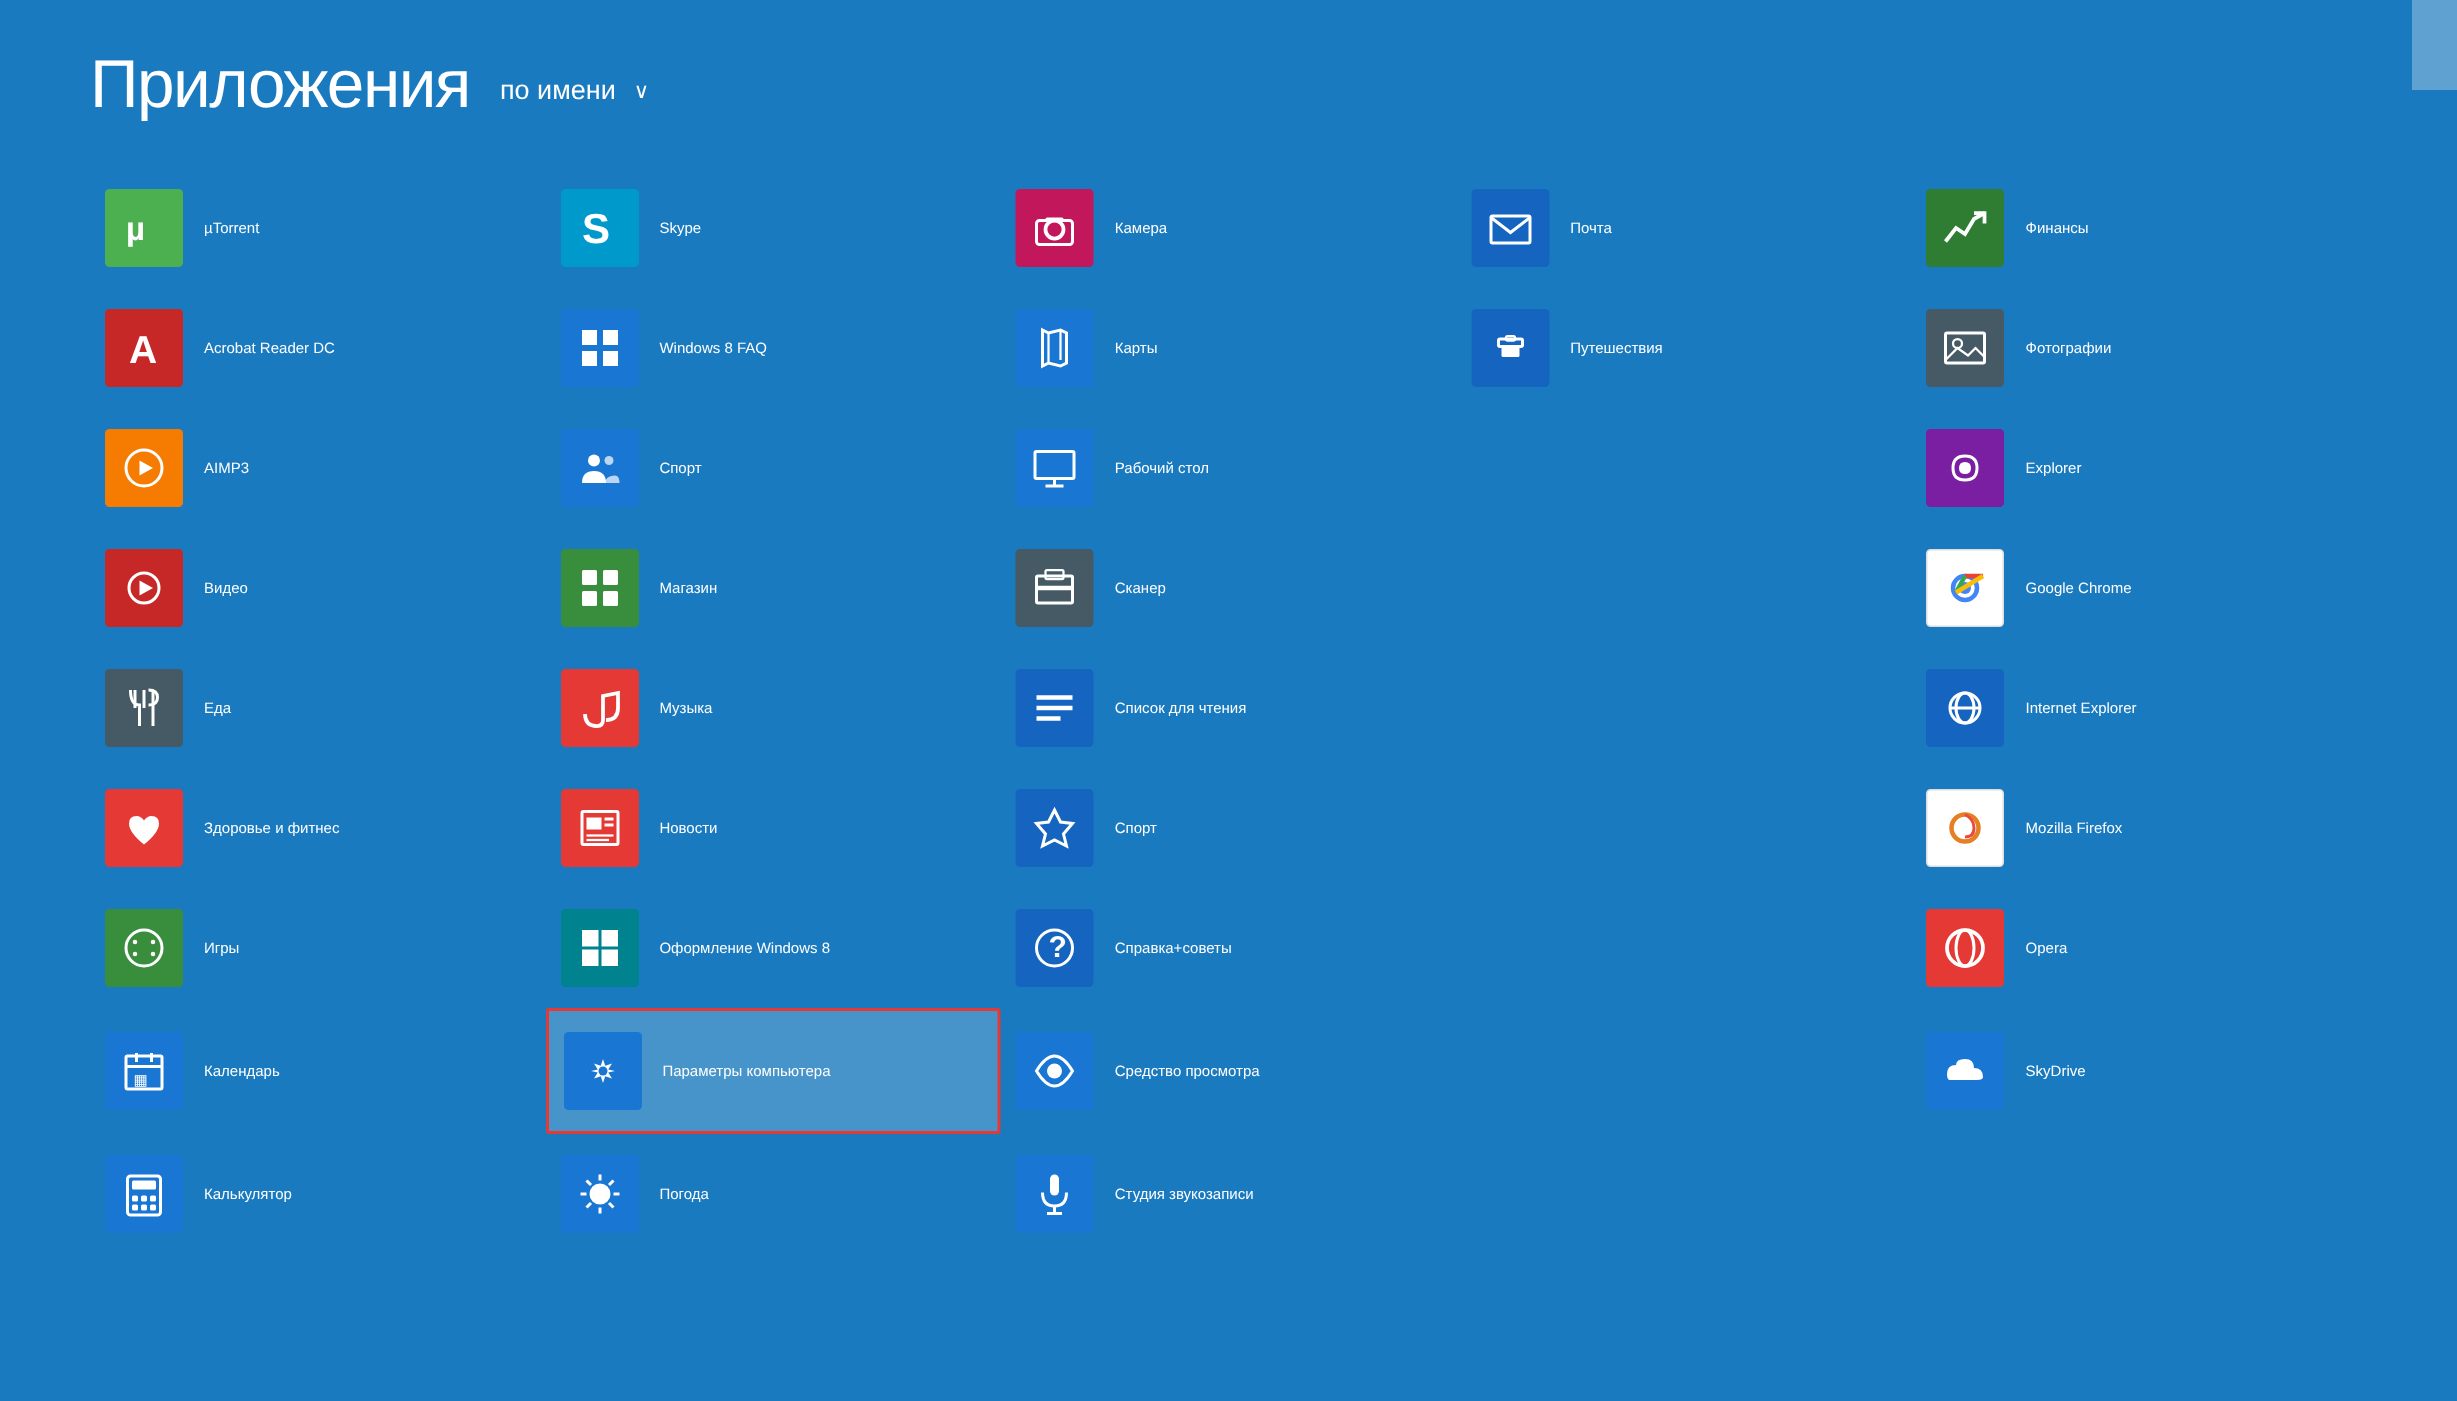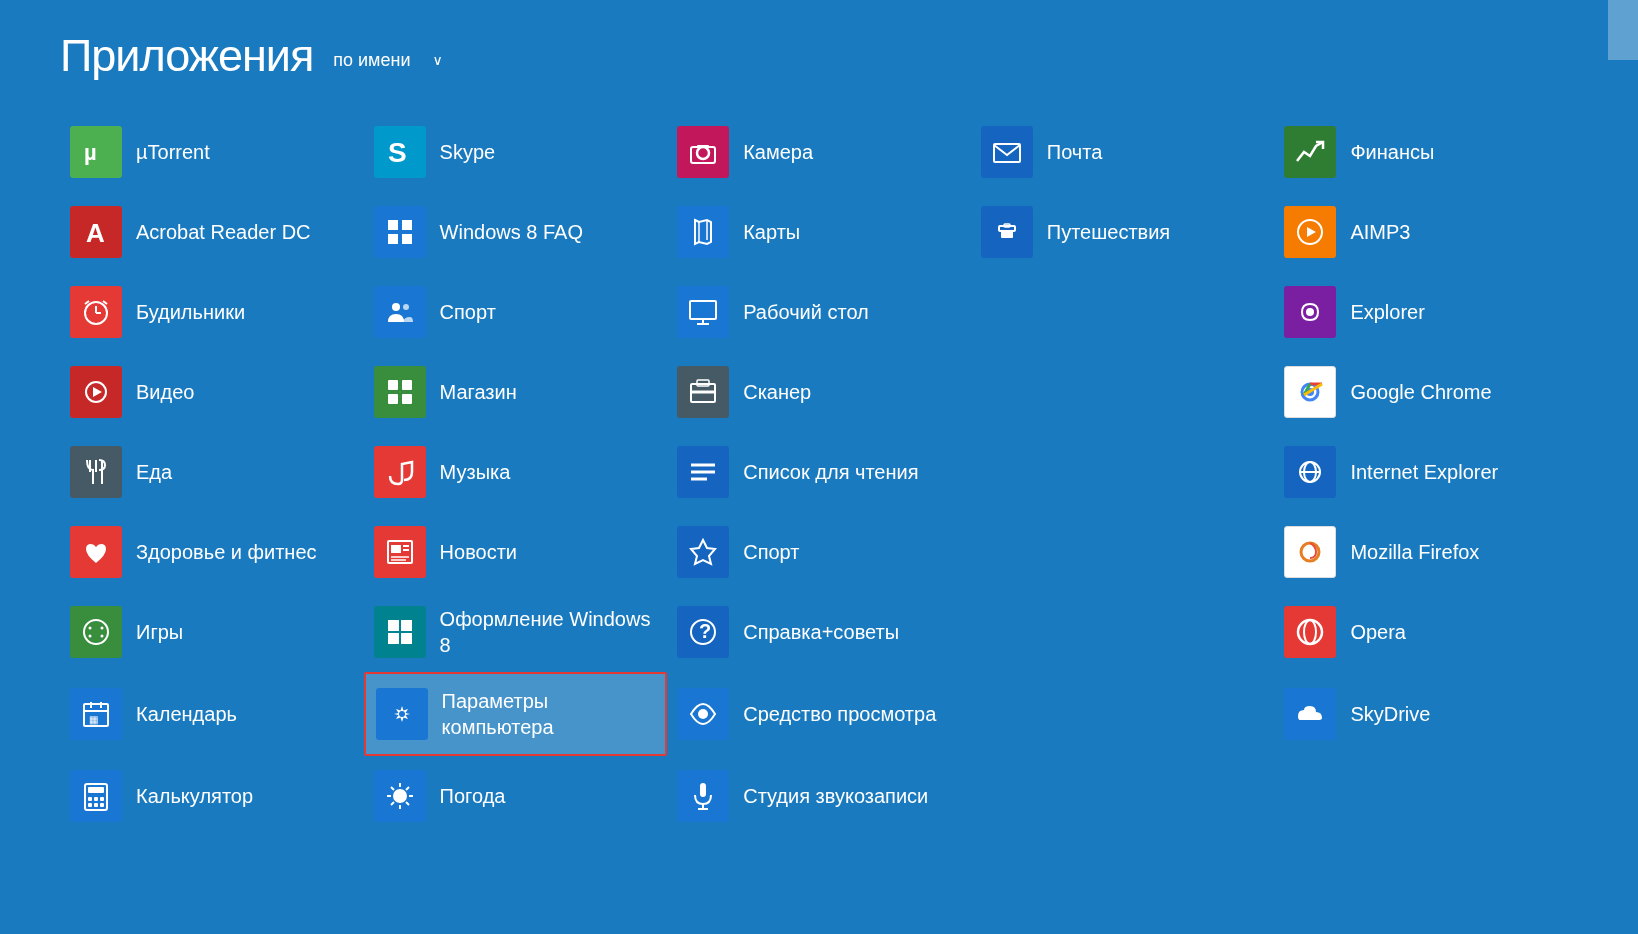--- a/index.html
+++ b/index.html
@@ -20,21 +20,21 @@
     .page-title h1 {
       font-size: 45px;
       font-weight: 200;
       letter-spacing: -1px;
     }
     .sort-label {
       font-size: 18px;
       font-weight: 300;
       display: flex;
       align-items: center;
-      gap: 22px;
+      gap: 12px;
       cursor: pointer;
       margin-top: 8px;
     }
     .sort-label .chevron {
       font-size: 14px;
     }
     .apps-grid {
       display: grid;
       grid-template-columns: repeat(5, 1fr);
       gap: 0;
@@ -53,21 +53,21 @@
       border-radius: 3px;
       flex-shrink: 0;
       display: flex;
       align-items: center;
       justify-content: center;
       font-size: 24px;
       color: white;
       position: relative;
     }
     .app-name {
-      font-size: 20px;
+      font-size: 10px;
       font-weight: 300;
       line-height: 1.3;
     }
     
     .icon-utorrent { background-color: #4caf50; }
     .icon-skype { background-color: #0099cc; }
     .icon-camera { background-color: #c2185b; }
     .icon-mail { background-color: #1565c0; }
     .icon-finance { background-color: #2e7d32; }
     .icon-acrobat { background-color: #c62828; }
@@ -210,39 +210,37 @@
       <div class="app-icon icon-travel">
         <svg viewBox="0 0 32 32" width="32" height="32">
           <rect x="10" y="14" width="12" height="8" rx="1" fill="white"></rect>
           <rect x="8" y="10" width="16" height="5" rx="1" fill="none" stroke="white" stroke-width="2"></rect>
           <rect x="13" y="8" width="6" height="3" rx="1" fill="none" stroke="white" stroke-width="1.5"></rect>
         </svg>
       </div>
       <span class="app-name">Путешествия</span>
     </div>
     <div class="app-item">
+      <div class="app-icon icon-photos">
+        <svg viewBox="0 0 32 32" width="32" height="32">
+          <rect x="3" y="6" width="26" height="20" rx="1" fill="none" stroke="white" stroke-width="2"></rect>
+          <circle cx="11" cy="13" r="3" fill="none" stroke="white" stroke-width="1.5"></circle>
+          <polyline points="3,24 11,16 18,21 23,16 29,22" fill="none" stroke="white" stroke-width="1.5"></polyline>
+        </svg>
+      </div>
+      <span class="app-name">Фотографии</span>
+    </div>
+    <div class="app-item">
       <div class="app-icon icon-aimp3">
         <svg viewBox="0 0 32 32" width="32" height="32">
           <circle cx="16" cy="16" r="12" fill="none" stroke="white" stroke-width="2"></circle>
           <polygon points="13,11 22,16 13,21" fill="white"></polygon>
         </svg>
       </div>
       <span class="app-name">AIMP3</span>
-    </div>
-    <div class="app-item">
-      <div class="app-icon icon-alarm">
-        <svg viewBox="0 0 32 32" width="32" height="32">
-          <circle cx="16" cy="17" r="11" fill="none" stroke="white" stroke-width="2"></circle>
-          <line x1="16" y1="17" x2="16" y2="10" stroke="white" stroke-width="2"></line>
-          <line x1="16" y1="17" x2="21" y2="17" stroke="white" stroke-width="2"></line>
-          <line x1="5" y1="8" x2="9" y2="5" stroke="white" stroke-width="2"></line>
-          <line x1="27" y1="8" x2="23" y2="5" stroke="white" stroke-width="2"></line>
-        </svg>
-      </div>
-      <span class="app-name">Будильники</span>
     </div>
     <div class="app-item">
       <div class="app-icon icon-people">
         <svg viewBox="0 0 32 32" width="32" height="32">
           <circle cx="12" cy="11" r="4" fill="white"></circle>
           <path d="M4 26 Q4 18 12 18 Q20 18 20 26" fill="white"></path>
           <circle cx="22" cy="11" r="3" fill="rgba(255,255,255,0.7)"></circle>
           <path d="M19 26 Q20 21 26 21 Q29 21 29 26" fill="rgba(255,255,255,0.7)"></path>
         </svg>
       </div>

